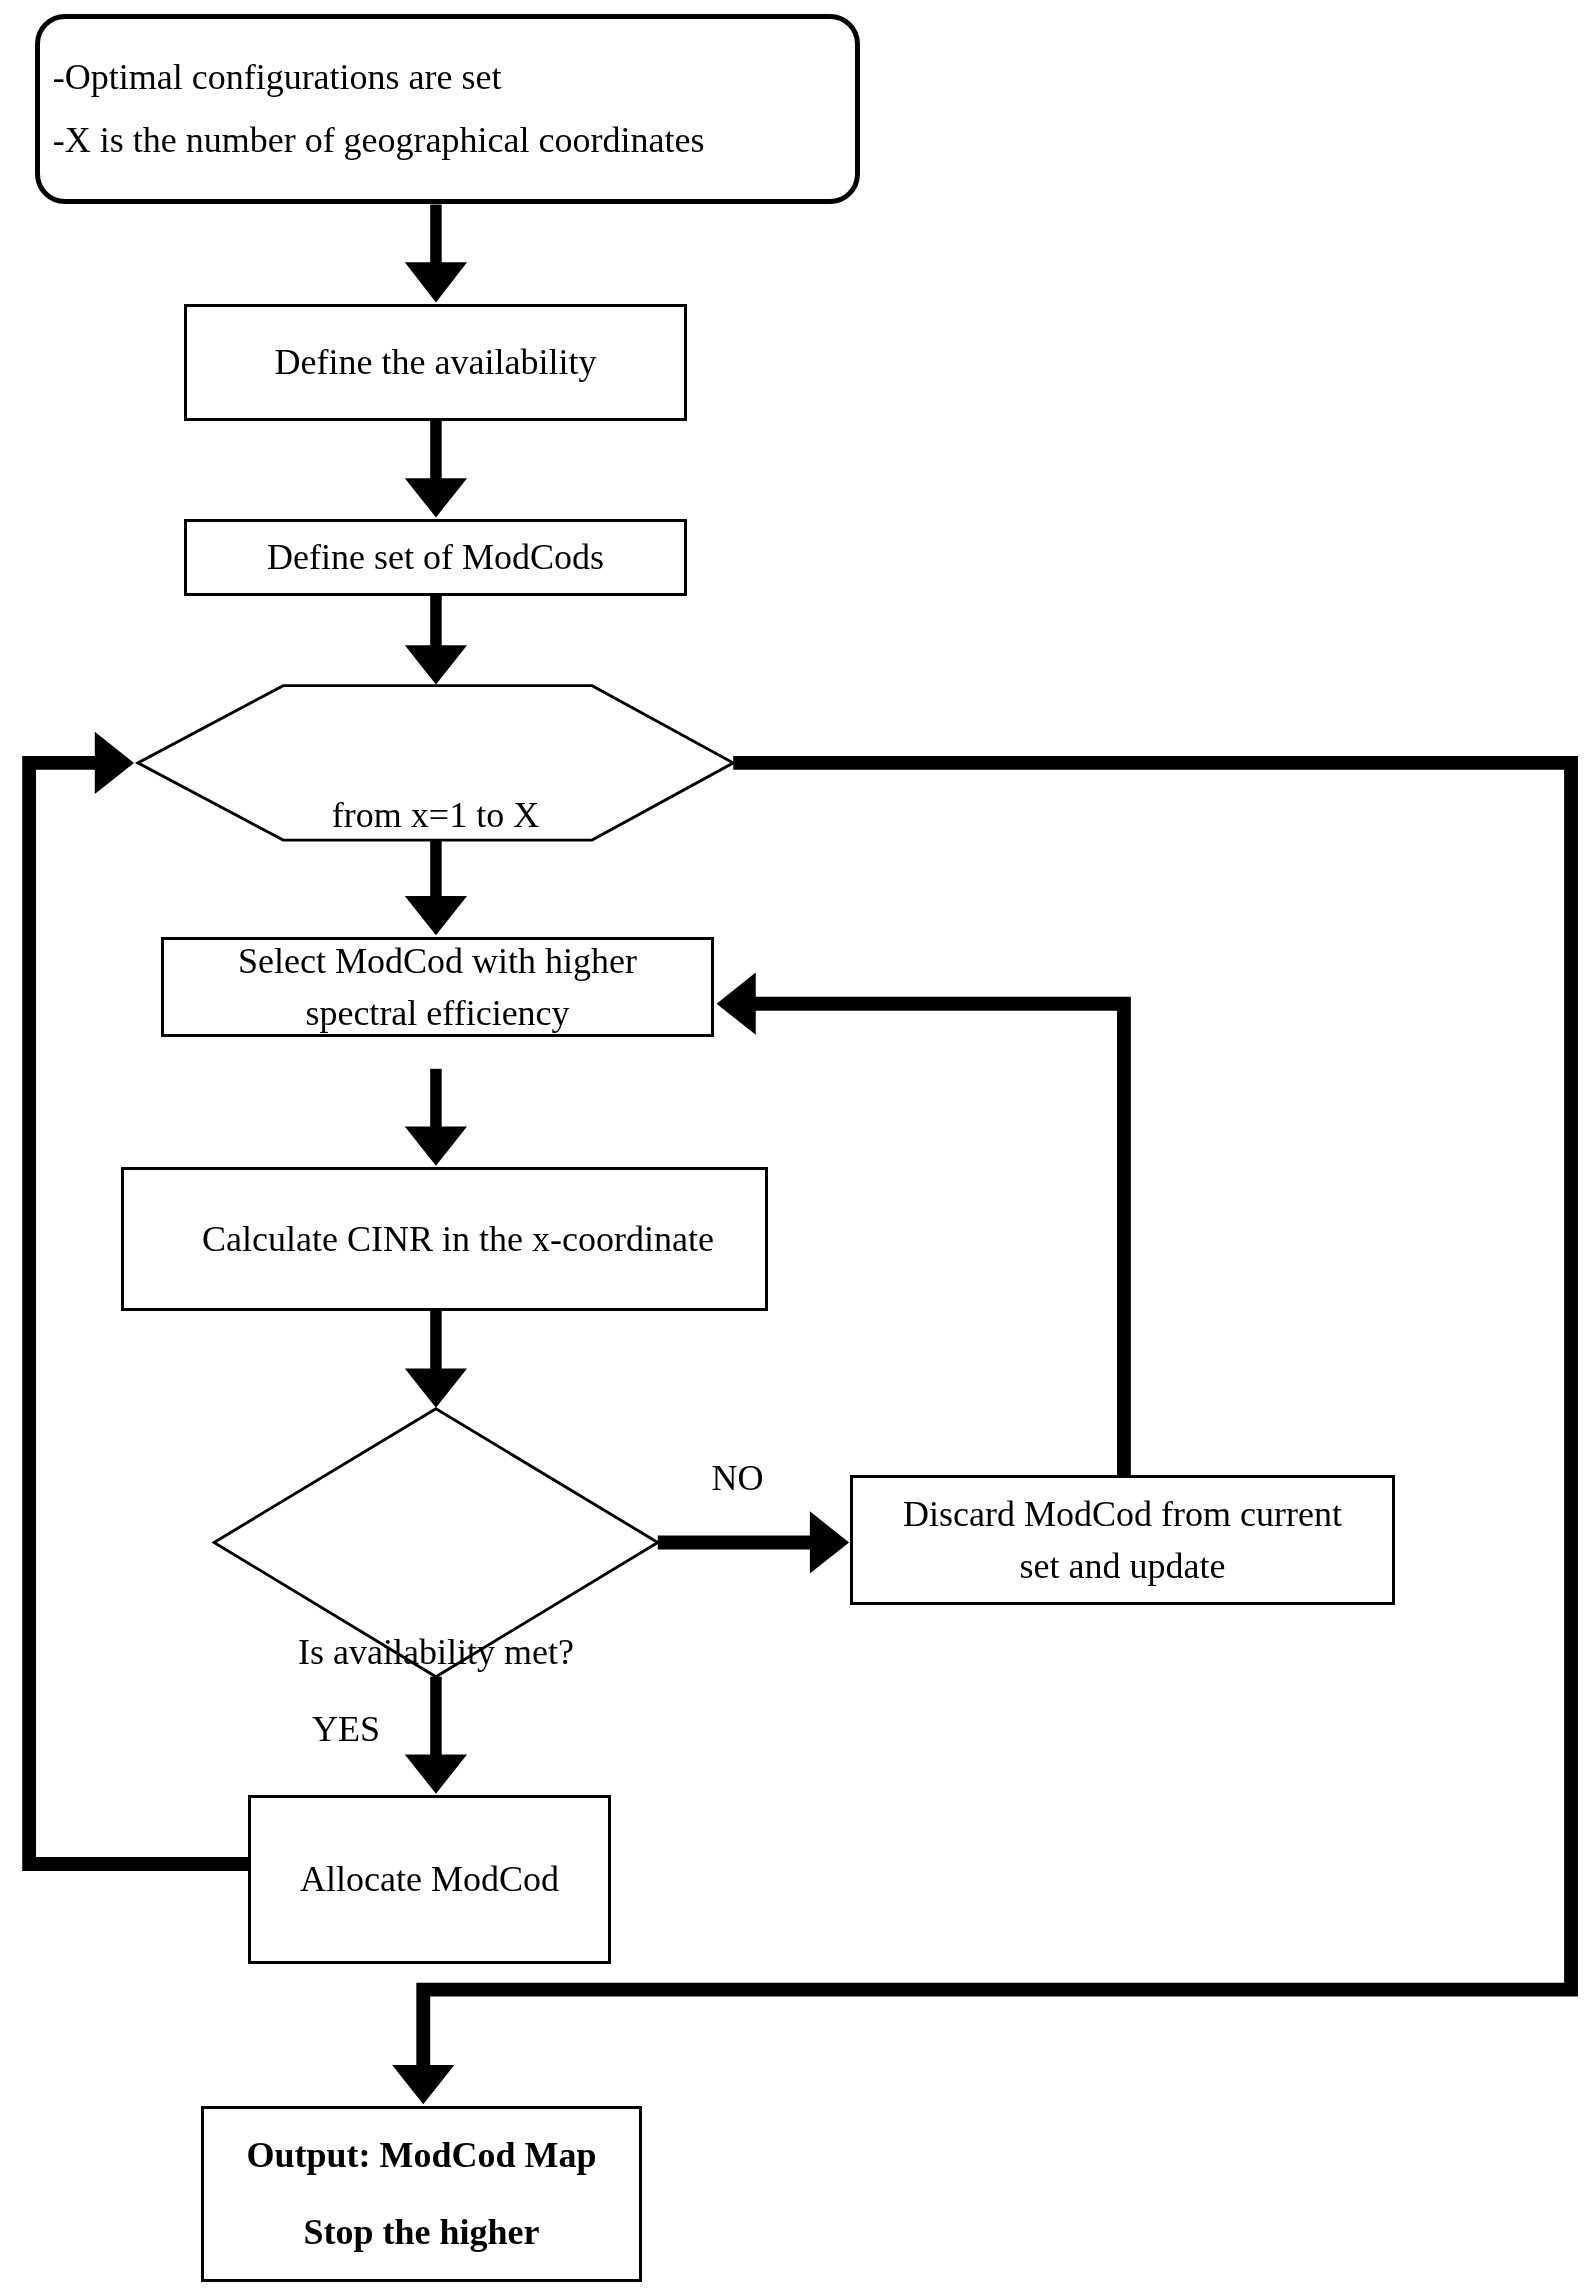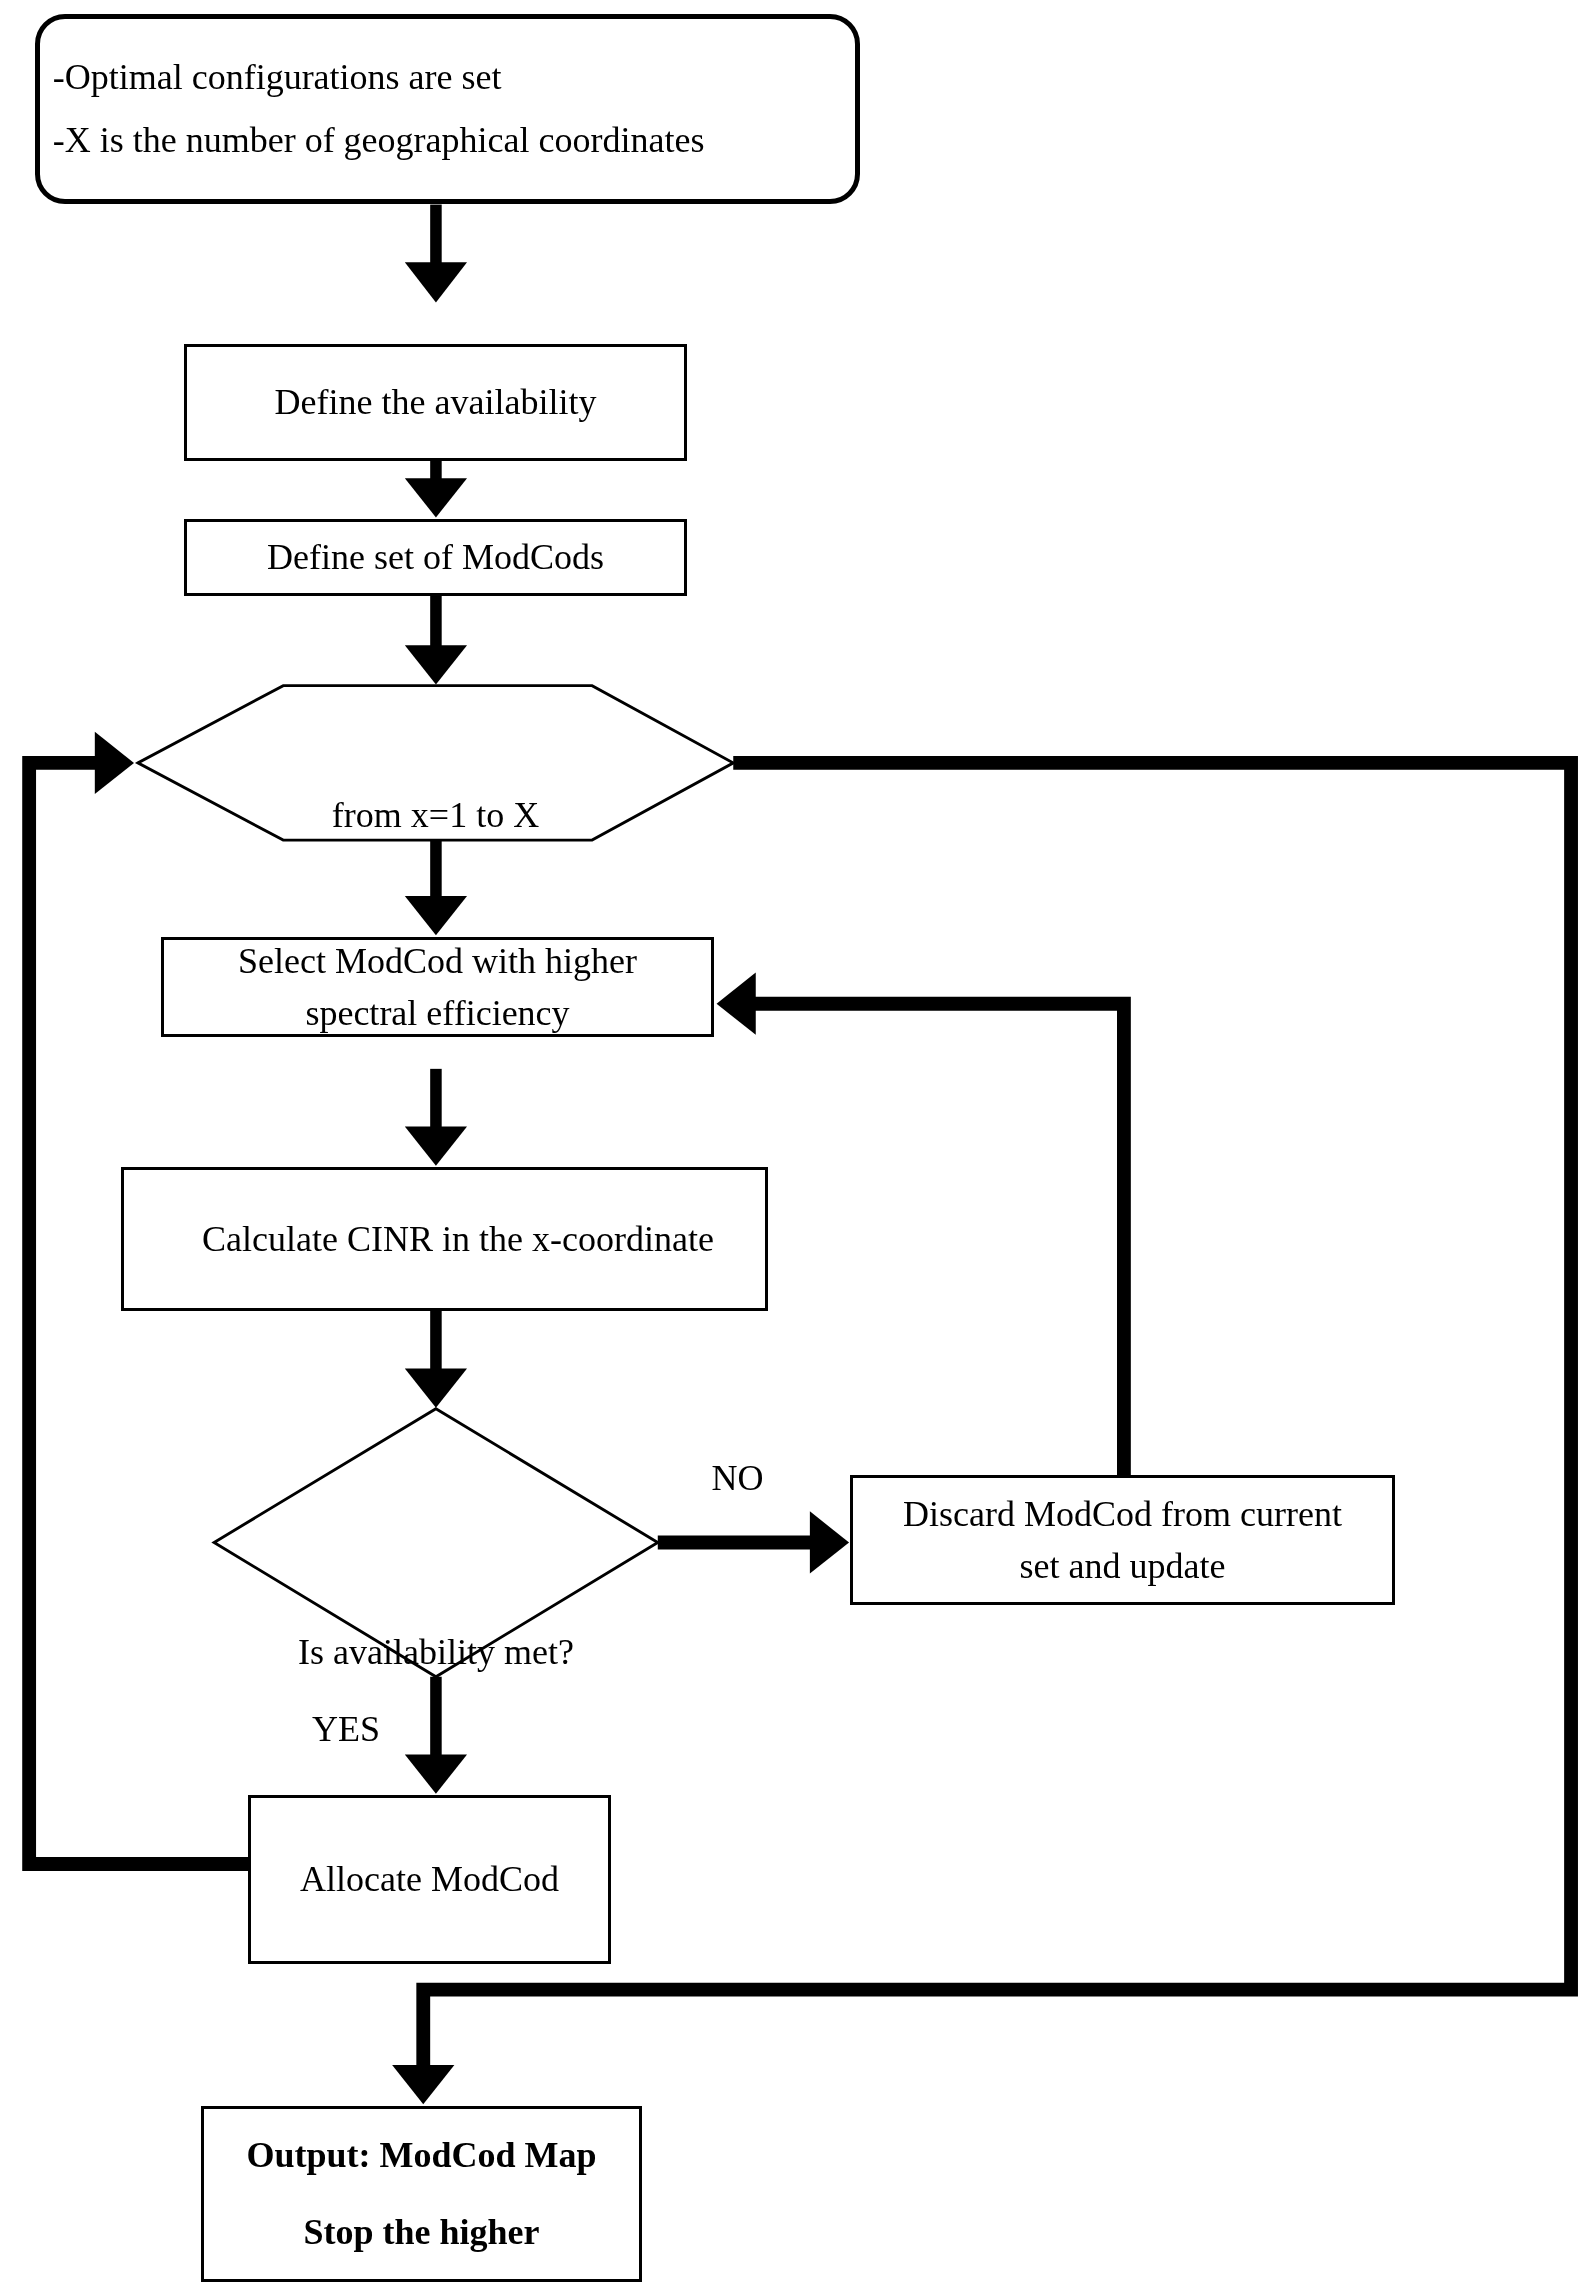--- a/index.html
+++ b/index.html
@@ -131,21 +131,21 @@
       <polyline class="stroke" points="1272,1324 2726,1324 2726,3453 734,3453 734,3588" stroke-width="24"></polyline>
       <polygon class="fill" points="734,3652 680,3584 788,3584"></polygon>
     </g>
   </svg>
 
   <div class="node note" style="left:35px;top:14.4px;width:825px;height:190px;">
     <div>-Optimal configurations are set</div>
     <div>-X is the number of geographical coordinates</div>
   </div>
 
-  <div class="node" style="left:184px;top:304px;width:503px;height:117px;margin-top:40px;">
+  <div class="node" style="left:184px;top:304px;width:503px;height:117px;">
     <div>Define the availability</div>
   </div>
 
   <div class="node" style="left:184px;top:519px;width:503px;height:77px;">
     <div>Define set of ModCods</div>
   </div>
 
   <div class="shape-label" style="left:138px;top:686px;width:595px;height:154px;">
     <div>from x=1 to X</div>
   </div>

